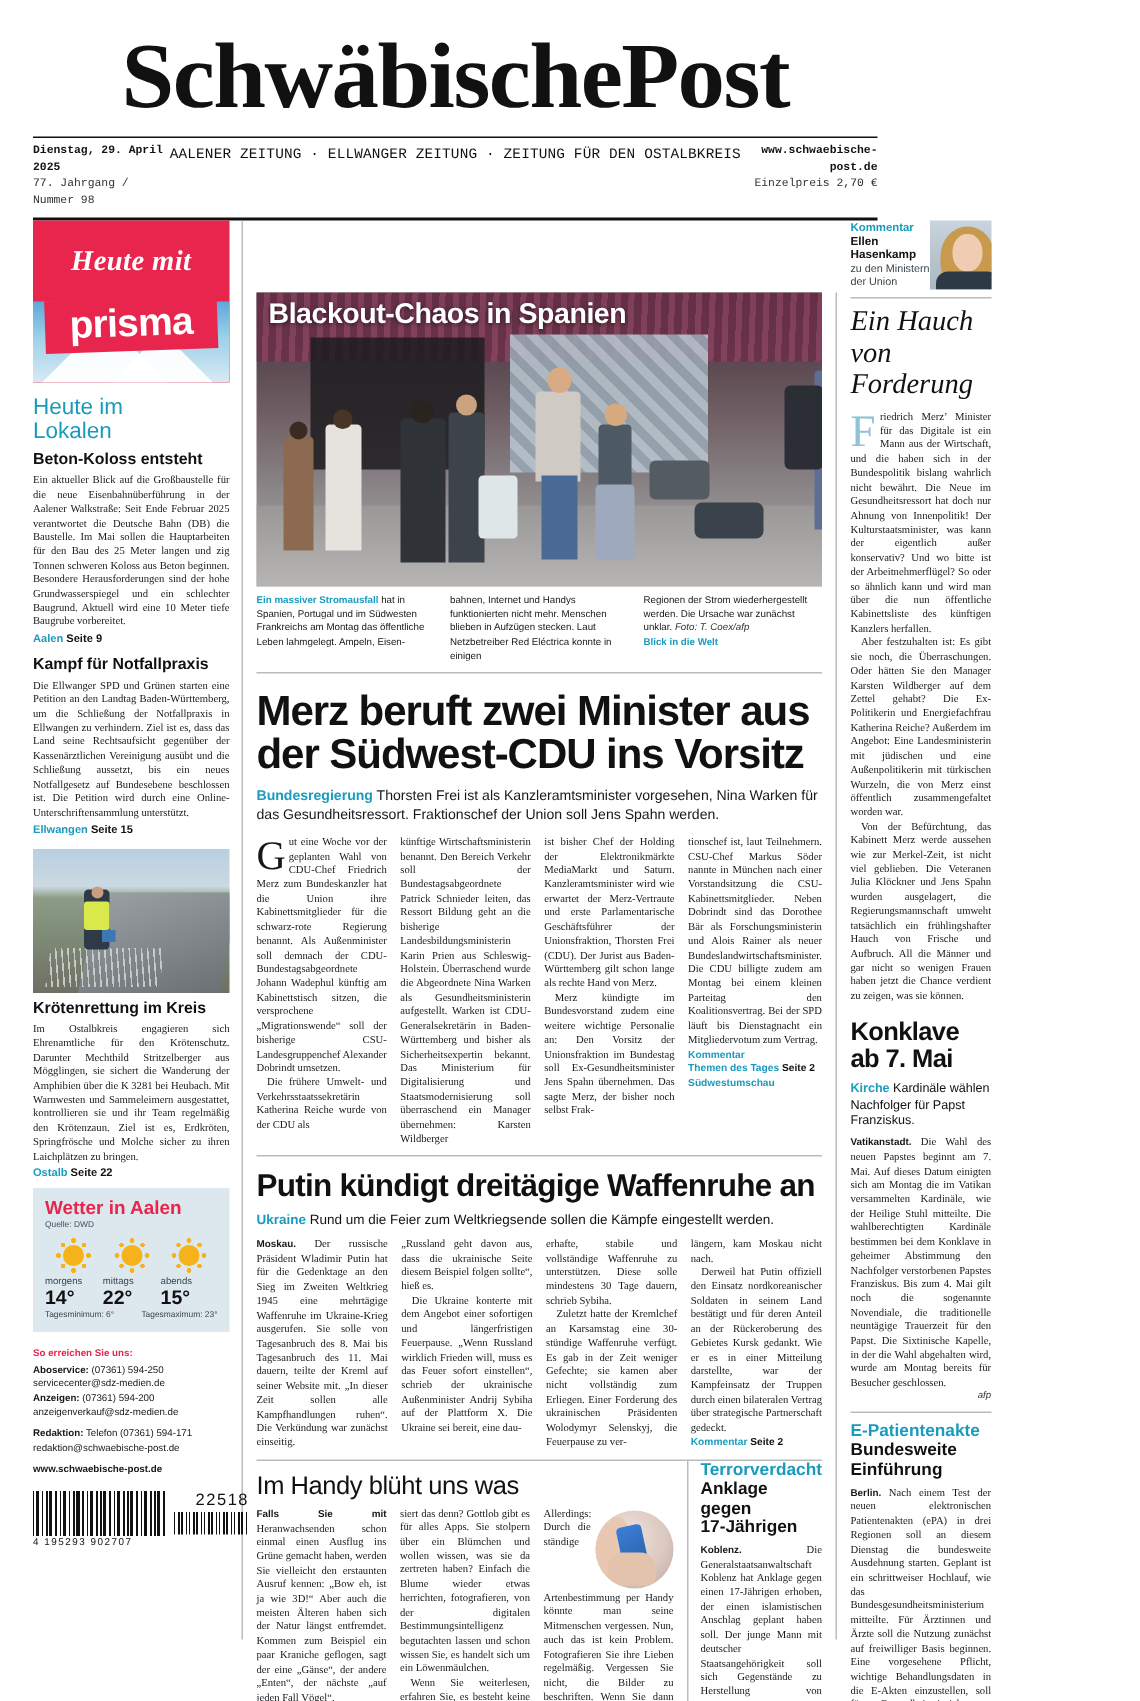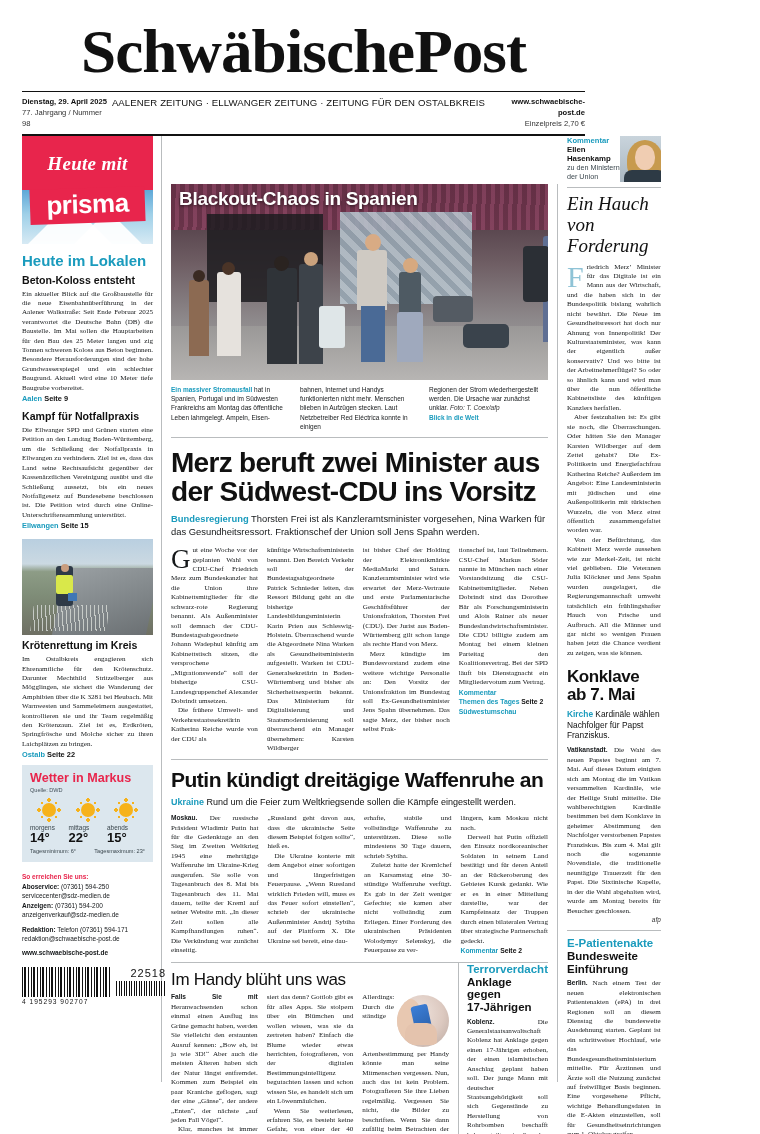--- a/index.html
+++ b/index.html
@@ -22,21 +22,21 @@
     text-align: center;
     letter-spacing: -1px;
     font-stretch: condensed;
     transform: scaleX(1.02);
   }
   .masthead-title .sc { font-size: 62px; }
   .masthead-rule { border-top: 1px solid #111; margin: 10px 0 0 0; }
   .masthead-meta {
     display: flex; justify-content: space-between; align-items: flex-start;
     padding: 4px 0 5px 0;
-    font-family: Liberation Sans, sans-serif;
+    font-family: Liberation Mono, monospace;
   }
   .meta-left { font-size: 7.6px; line-height: 1.45; }
   .meta-left .d1 { font-weight: 700; }
   .meta-left .d2 { font-weight: 400; color:#333; }
   .meta-center {
     font-size: 9.6px; letter-spacing: 0.1px; font-weight: 400;
     padding-top: 1px; white-space: nowrap;
   }
   .meta-right { font-size: 7.6px; line-height:1.45; text-align: right; }
   .meta-right .r1 { font-weight: 700; }
@@ -86,22 +86,22 @@
     font-family:"Liberation Serif", serif; font-weight:700;
     font-size: 19px; text-align:center; padding-top: 17px; letter-spacing:.3px;
   }
   .prisma-word {
     position:absolute; z-index:4; left:8px; right:8px; top:52px;
     background:#e8254c; transform: rotate(-2deg);
     color:#fff; font-family:"Liberation Sans", sans-serif; font-weight:700;
     font-size: 26px; text-align:center; padding: 1px 0 3px 0; letter-spacing:-.5px;
   }
   .sec-head {
-    font-family:"Liberation Sans", sans-serif; font-weight:700;
-    color:#1a9bbd; font-size: 15px; line-height:1.05; margin: 2px 0 6px 0;
+    font-family:"Liberation Sans", sans-serif; font-weight:400;
+    color:#1a9bbd; font-size: 15px; line-height:1.05; margin: 2px 16px 6px 0;
   }
   .art-head-sm {
     font-family:"Liberation Sans", sans-serif; font-weight:700;
     font-size: 10.6px; line-height:1.12; margin-bottom: 3px; color:#111;
   }
   .ref-line { font-size: 7.4px; margin-top:1px; font-family:"Liberation Sans", sans-serif; }
   .ref-line .loc { color:#1a9bbd; font-weight:700; }
   .ref-line .pg  { color:#111; font-weight:700; }
   .toad-photo {
     height: 96px; margin: 9px 0 5px 0; position: relative; overflow:hidden;
@@ -400,21 +400,21 @@
       <div>
         <div class="art-head-sm">Krötenrettung im Kreis</div>
         <div class="body-text">Im Ostalbkreis engagieren sich Ehrenamtliche für den Krötenschutz. Darunter Mechthild Stritzelberger aus Mögglingen, sie sichert die Wanderung der Amphibien über die K 3281 bei Heubach. Mit Warnwesten und Sammeleimern ausgestattet, kontrollieren sie und ihr Team regelmäßig den Krötenzaun. Ziel ist es, Erdkröten, Springfrösche und Molche sicher zu ihren Laichplätzen zu bringen.</div>
         <div class="ref-line">
           <span class="loc">Ostalb</span>
           <span class="pg">Seite 22</span>
         </div>
       </div>
 
       <div class="weather-box">
-        <div class="weather-title">Wetter in Markus</div>
+        <div class="weather-title">Wetter in Aalen</div>
         <div class="weather-src">Quelle: DWD</div>
         <div class="weather-row">
           <div class="wcell">
             <div class="sun"></div>
             <div class="wlabel">morgens</div>
             <div class="wtemp">14°</div>
           </div>
           <div class="wcell">
             <div class="sun"></div>
             <div class="wlabel">mittags</div>

